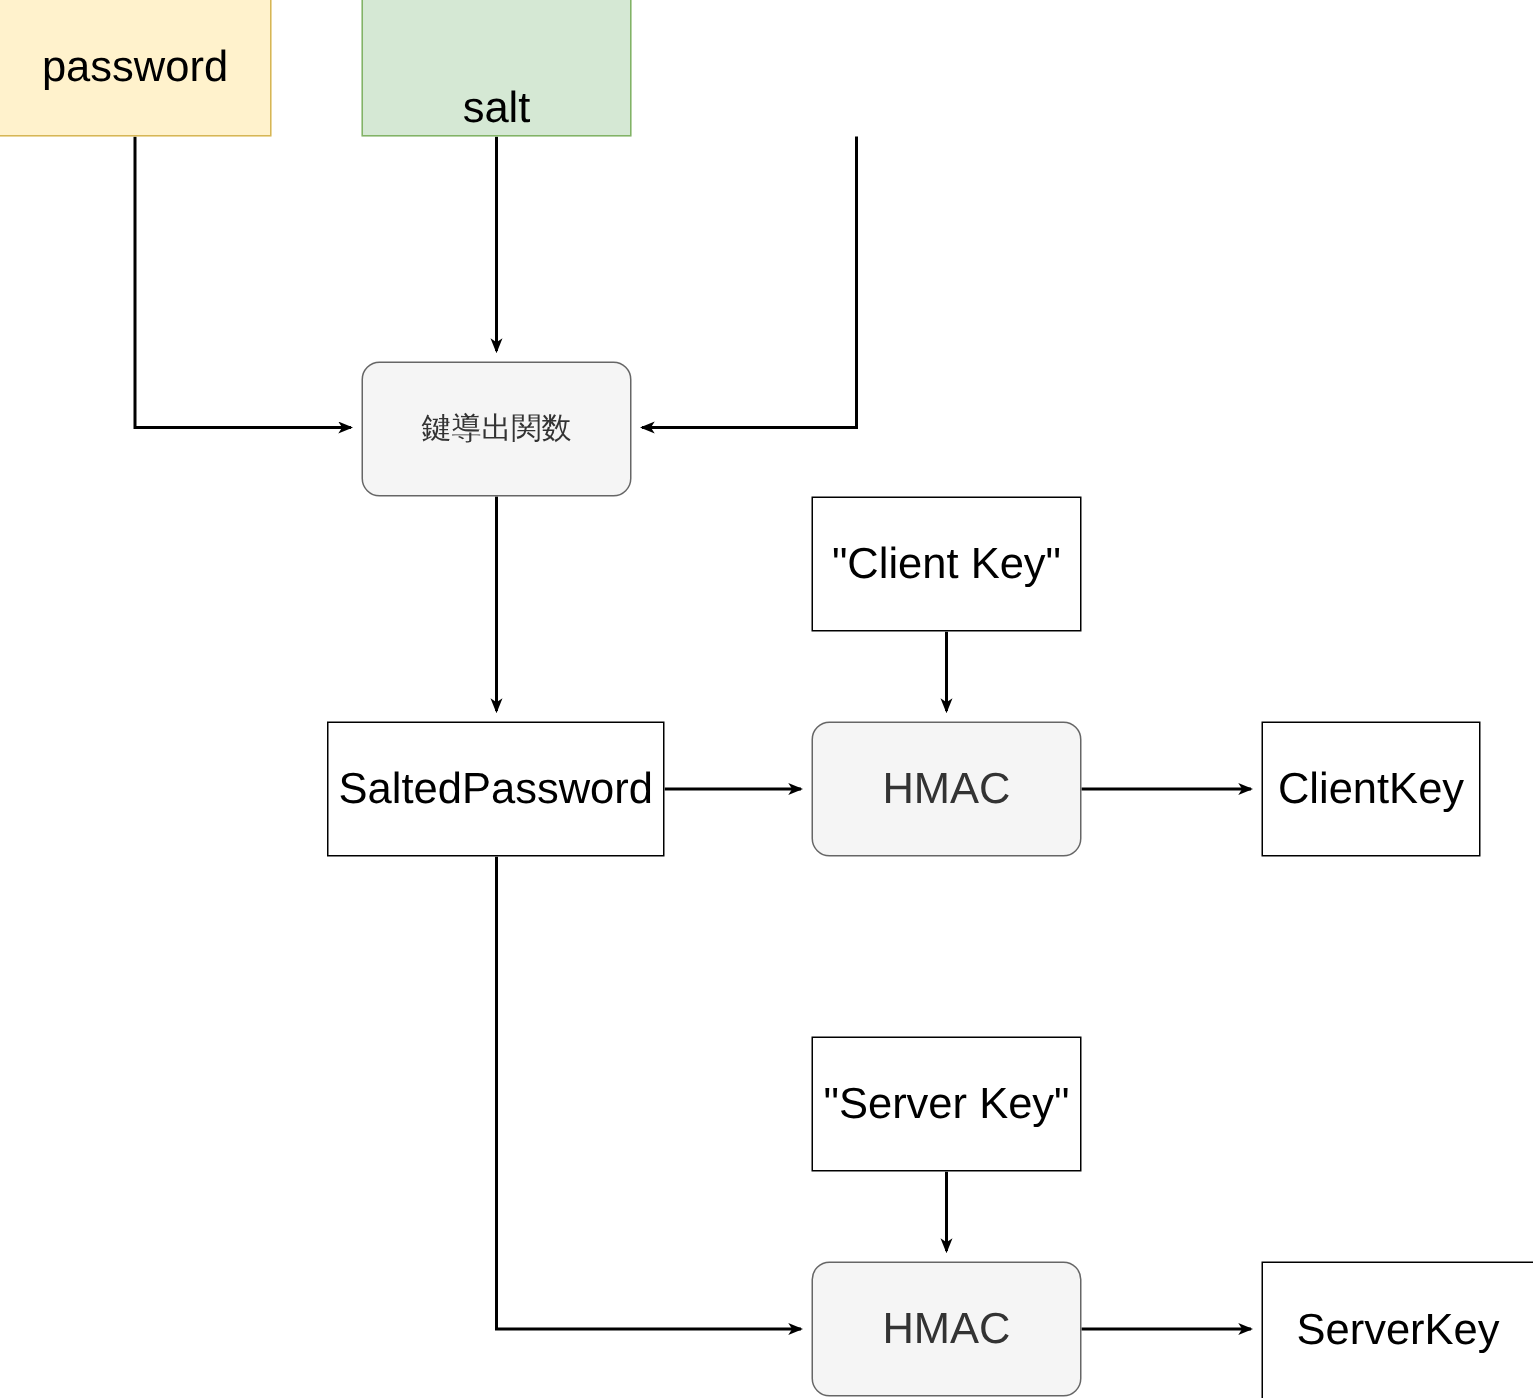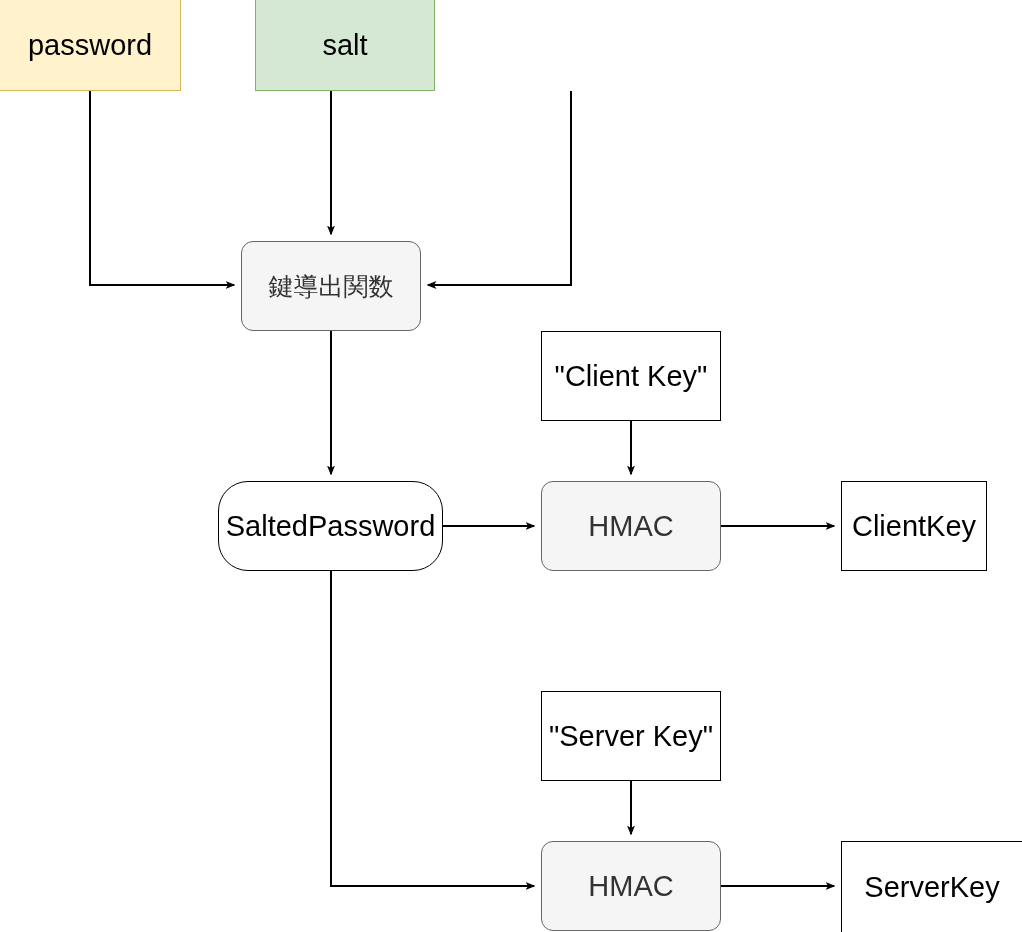--- a/index.html
+++ b/index.html
@@ -54,21 +54,21 @@
     border: 1px solid #666666;
     border-radius: 12px;
     color: #333333;
   }
   .node.plain {
     background: #ffffff;
     border: 1px solid #000000;
     color: #000000;
   }
   .node.cjk {
-    font-size: 25px;
+    font-size: 20px;
     text-align: center;
   }
 </style>
 </head>
 <body>
 
 <div id="canvas">
 
   <svg id="edges" viewBox="0 0 1022 932" width="1022" height="932" xmlns="http://www.w3.org/2000/svg">
     <defs>
@@ -93,34 +93,34 @@
         <polyline points="631,781 631,834" fill="none" stroke="#000000" stroke-width="2" marker-end="url(#arrow-down)"></polyline>
         <polyline points="331,571 331,886 534,886" fill="none" stroke="#000000" stroke-width="2" marker-end="url(#arrow-right)"></polyline>
         <polyline points="721,886 834,886" fill="none" stroke="#000000" stroke-width="2" marker-end="url(#arrow-right)"></polyline>
       </g>
   </svg>
 
   <div class="node input-yellow" style="left: -1px; top: -1px; width: 182px; height: 92px;">
     <span>password</span>
   </div>
 
-  <div class="node input-green" style="left: 255px; top: -1px; width: 180px; height: 92px;">
+  <div class="node input-green" style="left: 241px; top: -1px; width: 180px; height: 92px; align-items: flex-end;">
     <span>salt</span>
   </div>
 
 
   <div class="node process cjk" style="left: 241px; top: 241px; width: 180px; height: 90px;">
     <span>鍵導出関数</span>
   </div>
 
   <div class="node plain" style="left: 541px; top: 331px; width: 180px; height: 90px;">
     <span>"Client Key"</span>
   </div>
 
-  <div class="node plain" style="left: 218px; top: 481px; width: 225px; height: 90px; border-radius: 30px;">
+  <div class="node plain" style="left: 218px; top: 481px; width: 225px; height: 90px;">
     <span>SaltedPassword</span>
   </div>
 
   <div class="node process" style="left: 541px; top: 481px; width: 180px; height: 90px;">
     <span>HMAC</span>
   </div>
 
   <div class="node plain" style="left: 841px; top: 481px; width: 146px; height: 90px;">
     <span>ClientKey</span>
   </div>

